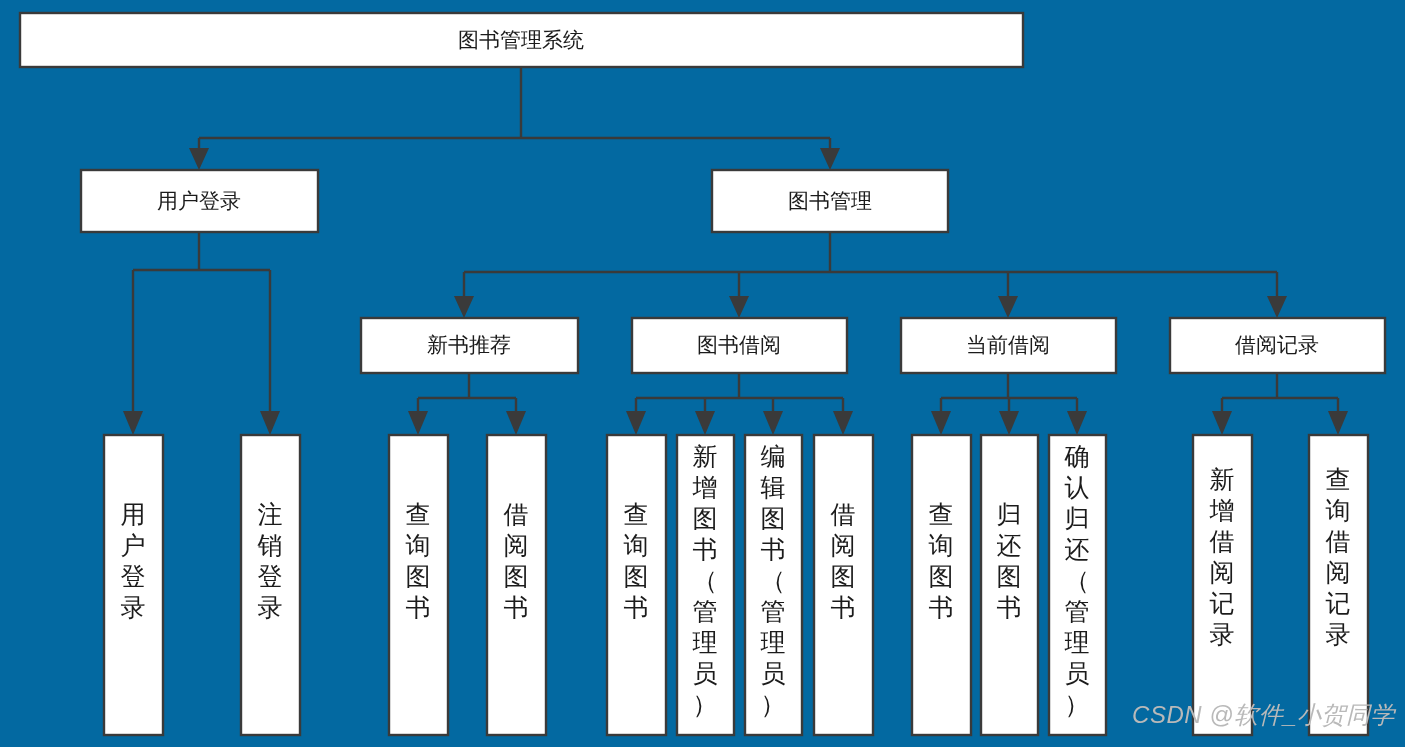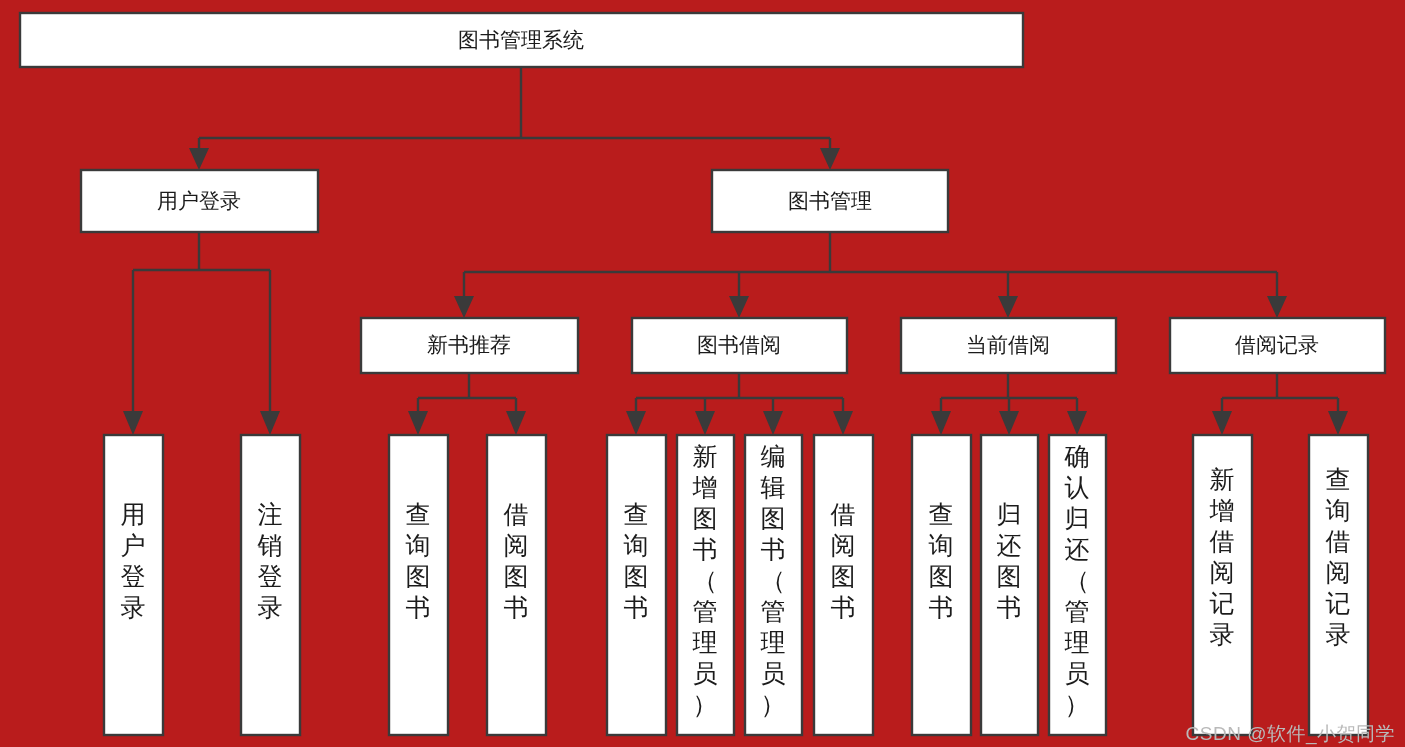--- a/index.html
+++ b/index.html
@@ -10,21 +10,21 @@
   body {
     width: 1405px;
     height: 747px;
     font-family: "Liberation Sans", "DejaVu Sans", sans-serif;
     overflow: hidden;
   }
   #chart-root {
     position: relative;
     width: 1405px;
     height: 747px;
-    background: #b91c1c;
+    background: #0369a1;
   }
   svg.diagram {
     position: absolute;
     top: 0;
     left: 0;
     width: 1405px;
     height: 747px;
   }
   .node-box {
     fill: #ffffff;
@@ -50,27 +50,28 @@
   }
   .node-label-v {
     font-family: "Liberation Sans", "DejaVu Sans", sans-serif;
     font-size: 25px;
     fill: #1b1b1b;
     text-anchor: middle;
   }
   .watermark {
     position: absolute;
     right: 10px;
-    bottom: 0;
-    font-family: "Liberation Sans", "DejaVu Sans", sans-serif;
-    font-size: 19px;
+    bottom: 16px;
+    font-family: "Liberation Sans", "DejaVu Sans", sans-serif;
+    font-size: 24px;
     color: #b9b9b9;
     letter-spacing: 0.5px;
     white-space: nowrap;
     user-select: none;
+    font-style: italic;
   }
 </style>
 </head>
 <body>
 
 <div id="chart-root">
 
   <svg class="diagram" viewBox="0 0 1405 747" xmlns="http://www.w3.org/2000/svg">
 
     <g>

